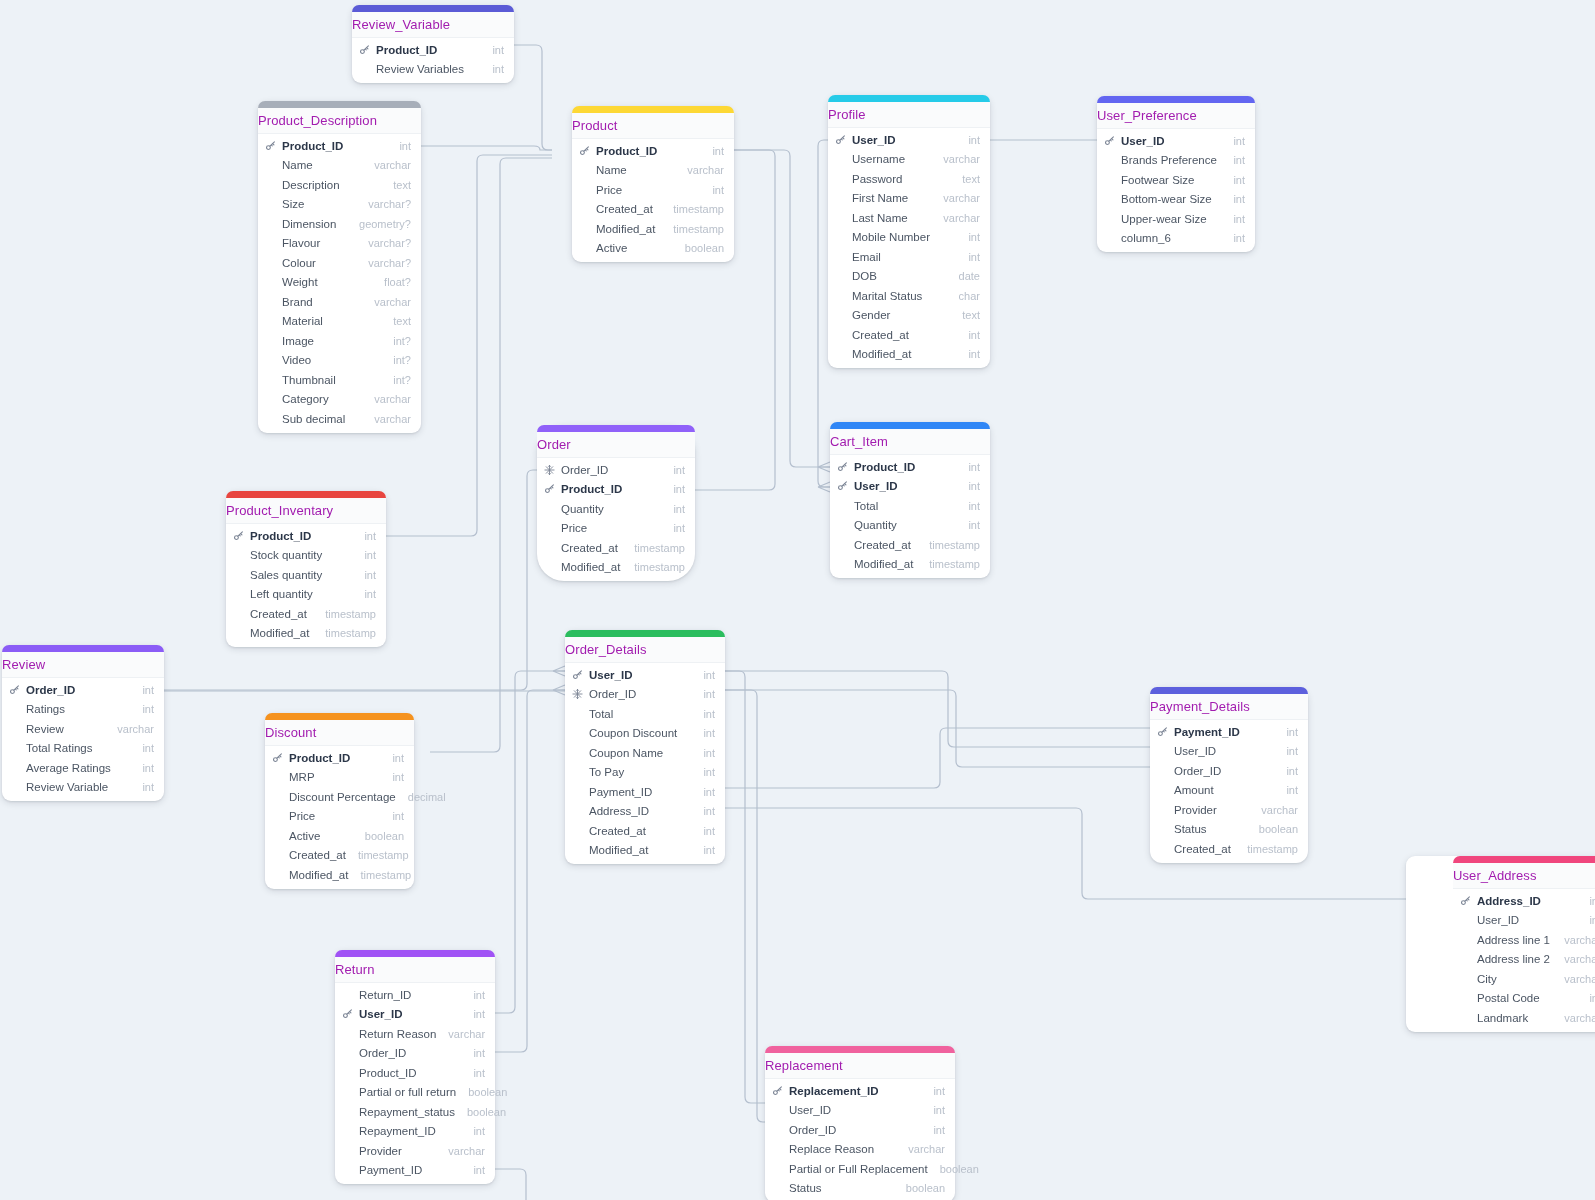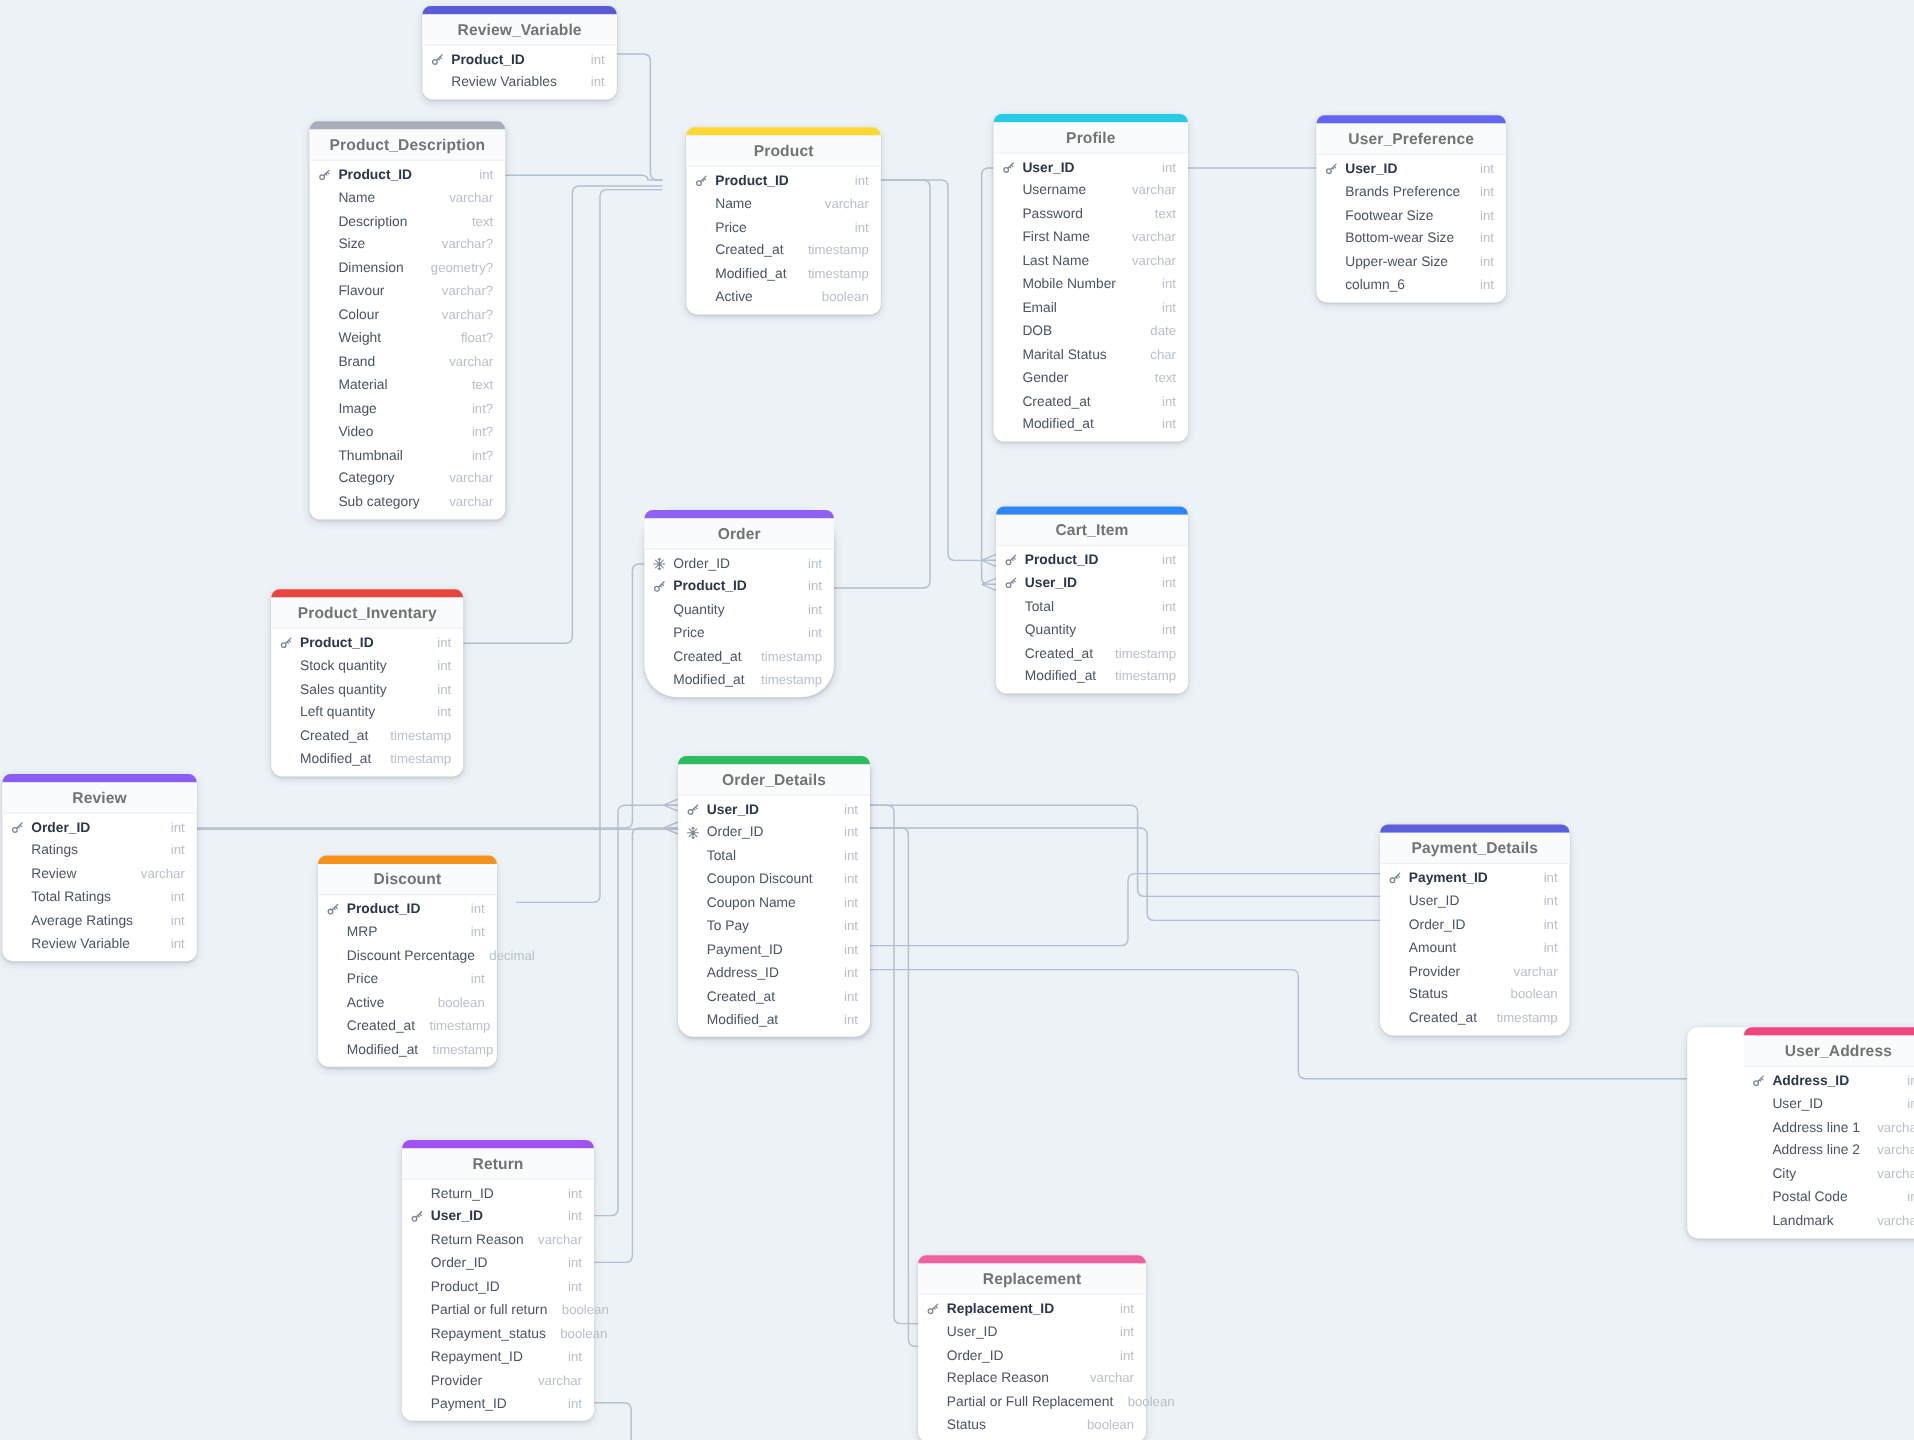--- a/index.html
+++ b/index.html
@@ -3,22 +3,22 @@
 <meta charset="utf-8">
 <style>
   html,body{margin:0;padding:0;}
   body{width:1595px;height:1200px;overflow:hidden;background:#edf2f7;
        font-family:"Liberation Sans",sans-serif;}
   #canvas{position:relative;width:1595px;height:1200px;}
   #wires{position:absolute;left:0;top:0;z-index:0;}
   .tbl{position:absolute;z-index:1;background:#ffffff;border-radius:9px;
        box-shadow:0 1px 2px rgba(23,31,48,.10),0 2px 7px rgba(23,31,48,.13);}
   .tbl-bar{height:7px;border-top-left-radius:9px;border-top-right-radius:9px;}
-  .tbl-title{height:25px;line-height:25px;text-align:center;font-size:13px;
-       font-weight:700;color:#737373;background:#fafbfc;
+  .tbl-title{height:25px;line-height:25px;text-align:left;font-size:13px;
+       font-weight:400;color:#a21caf;background:#fafbfc;
        border-bottom:1px solid #eef1f4;letter-spacing:.1px;}
   .tbl-body{padding:2px 0 4px;}
   .row{position:relative;height:19.5px;display:flex;align-items:center;
        justify-content:space-between;padding:0 10px 0 24px;white-space:nowrap;}
   .fname{font-size:11.5px;color:#4b5563;}
   .row.bold .fname{font-weight:700;color:#2c3749;}
   .ftype{font-size:11px;color:#b9c0cb;margin-left:12px;}
   .ficon{position:absolute;left:7px;top:50%;transform:translateY(-50%);
        width:11px;height:11px;display:block;color:#7d8696;}
   .ficon svg{width:11px;height:11px;display:block;}
@@ -155,21 +155,21 @@
         </div>
         <div class="row">
           <span class="fname">Thumbnail</span>
           <span class="ftype">int?</span>
         </div>
         <div class="row">
           <span class="fname">Category</span>
           <span class="ftype">varchar</span>
         </div>
         <div class="row">
-          <span class="fname">Sub category</span>
+          <span class="fname">Sub decimal</span>
           <span class="ftype">varchar</span>
         </div>
       </div>
     </div>
     <div class="tbl" style="left: 552px; top: 106px; width: 162px; margin-left: 20px;">
       <div class="tbl-bar" style="background: rgb(253, 216, 53);"></div>
       <div class="tbl-title">Product</div>
       <div class="tbl-body">
         <div class="row bold">
           <span class="ficon">
@@ -488,21 +488,21 @@
         <div class="row">
           <span class="fname">Created_at</span>
           <span class="ftype">timestamp</span>
         </div>
         <div class="row">
           <span class="fname">Modified_at</span>
           <span class="ftype">timestamp</span>
         </div>
       </div>
     </div>
-    <div class="tbl" style="left: 565px; top: 630px; width: 160px; border-radius: 13px;">
+    <div class="tbl" style="left: 565px; top: 630px; width: 160px;">
       <div class="tbl-bar" style="background: rgb(43, 189, 94);"></div>
       <div class="tbl-title">Order_Details</div>
       <div class="tbl-body">
         <div class="row bold">
           <span class="ficon">
             <svg viewBox="0 0 24 24" fill="none" stroke="currentColor" stroke-width="2.4" stroke-linecap="round">
               <circle cx="7.5" cy="15.5" r="4.2"></circle>
               <path d="M10.6 12.4 L20.5 2.8 M16.5 6.5 L19.5 9.5 M13.5 9.5 L15.8 11.8"></path>
             </svg>
           </span>

